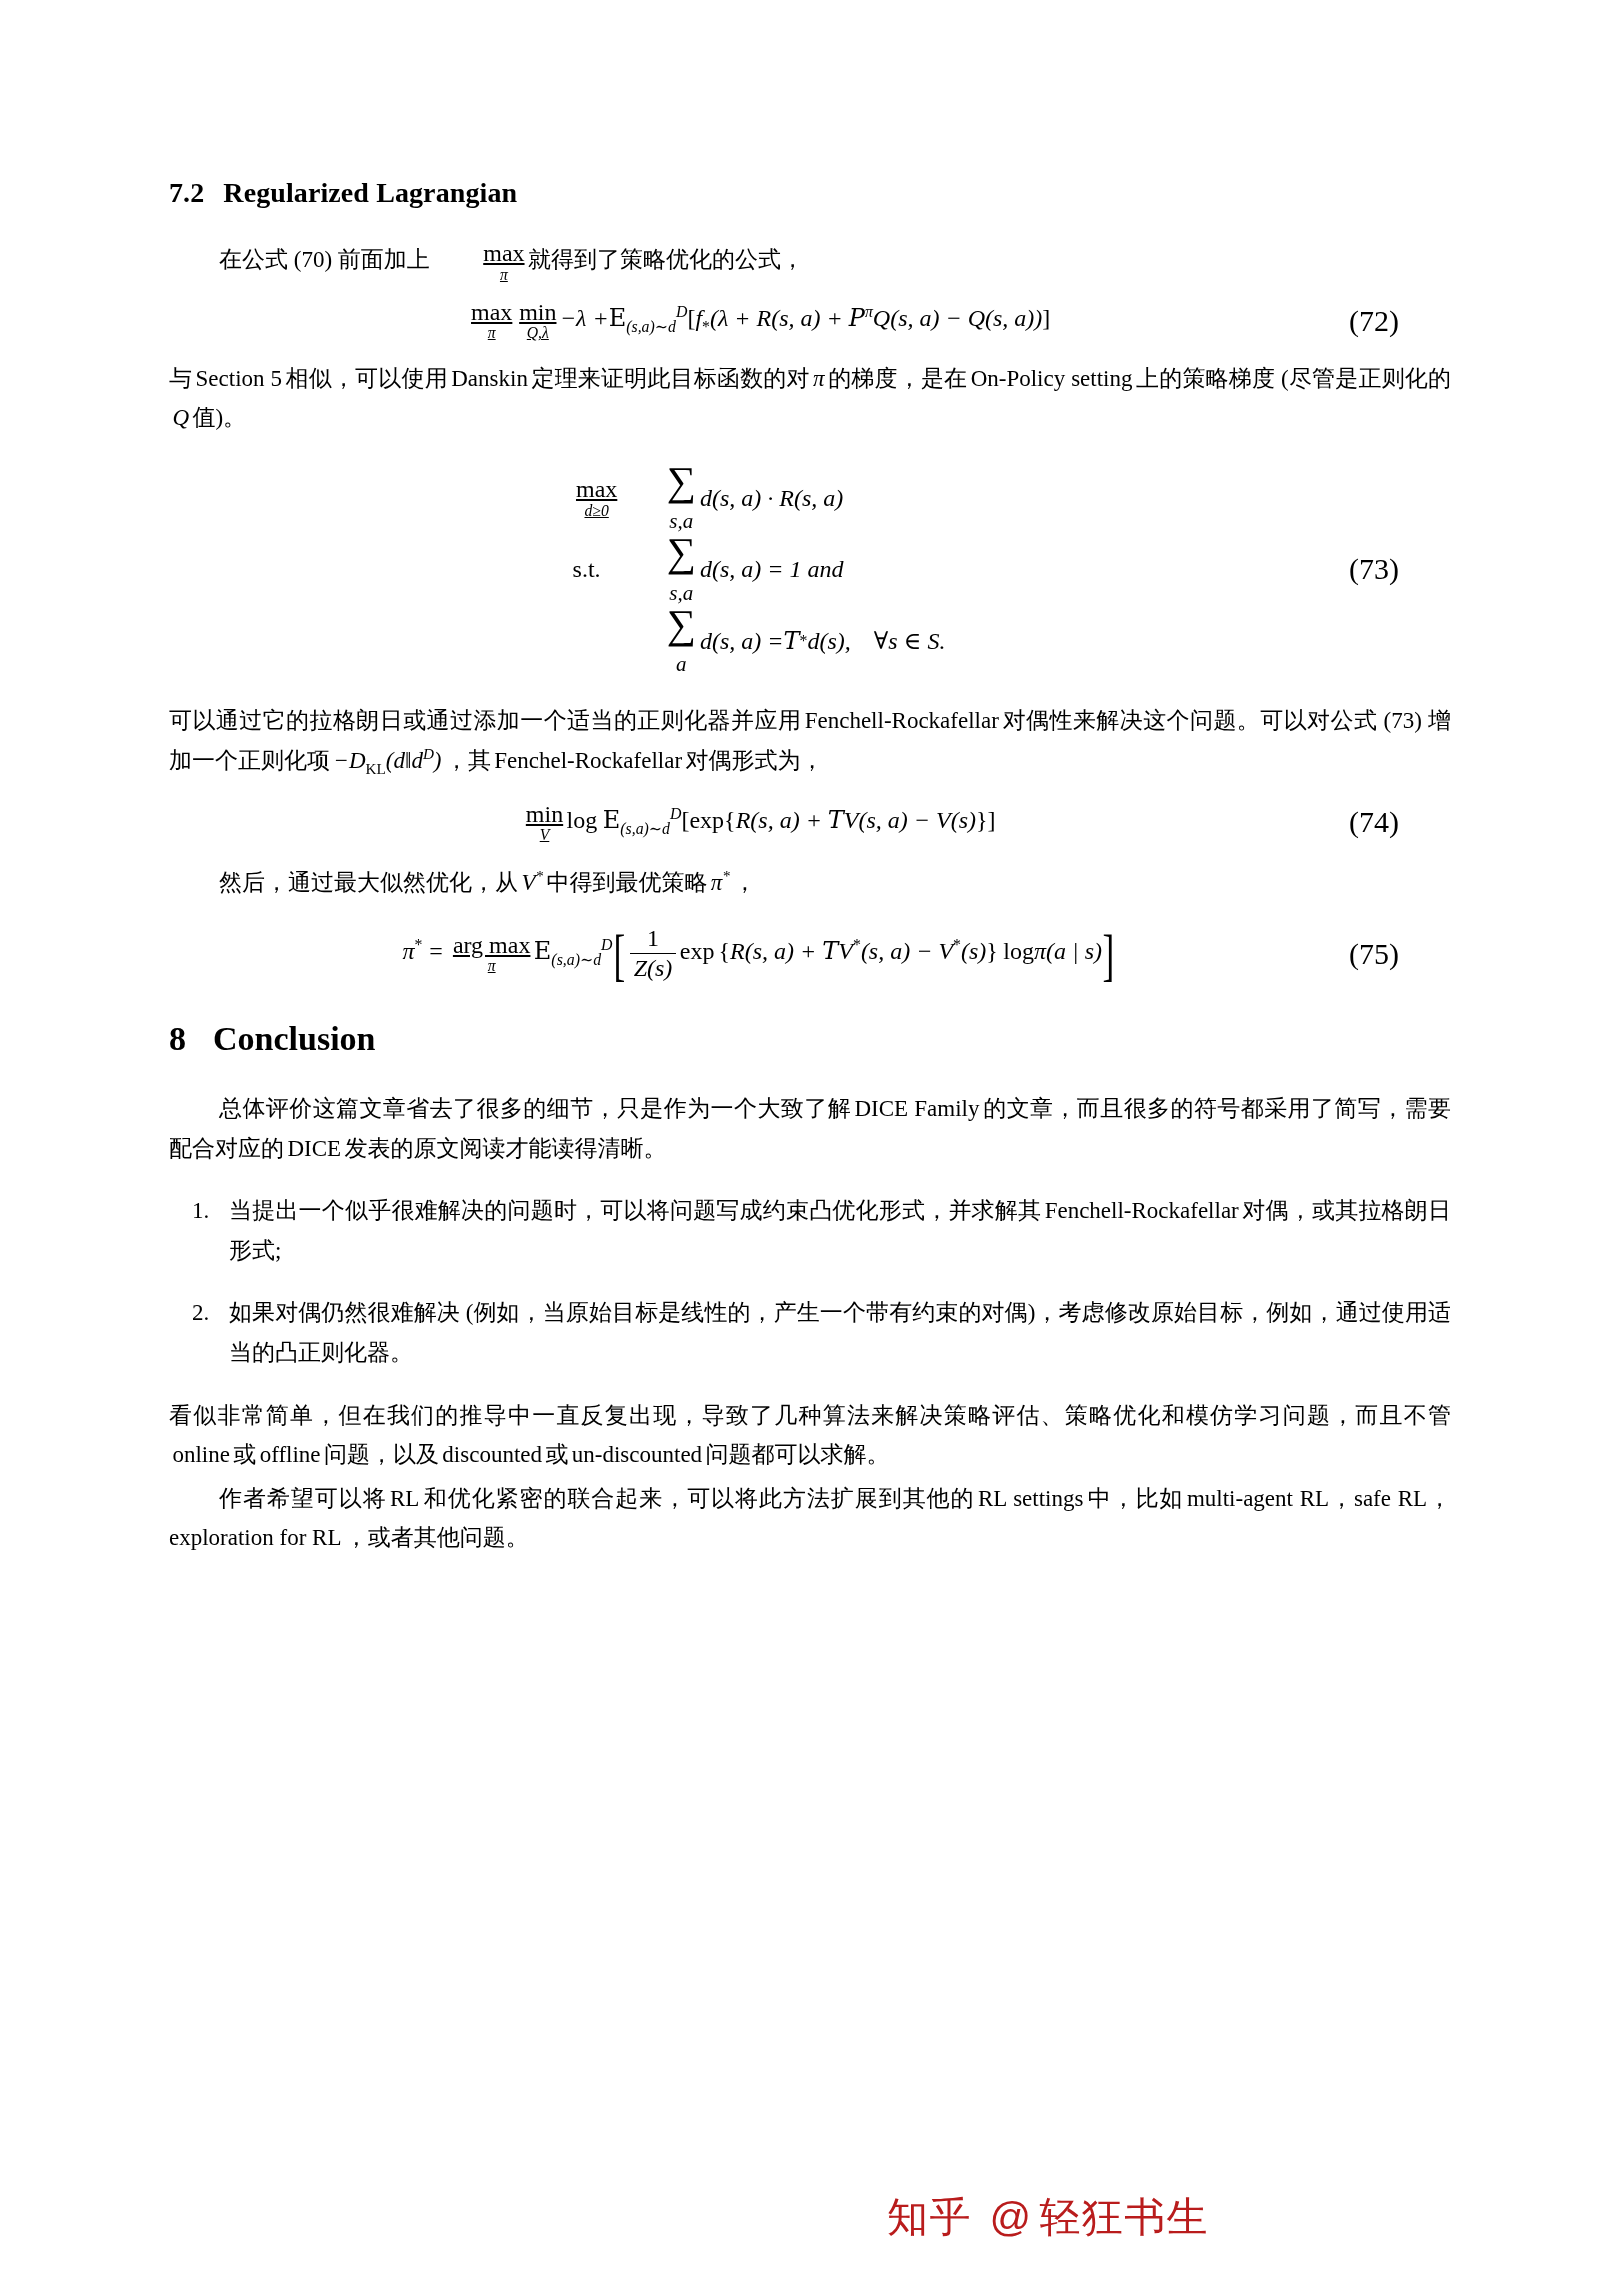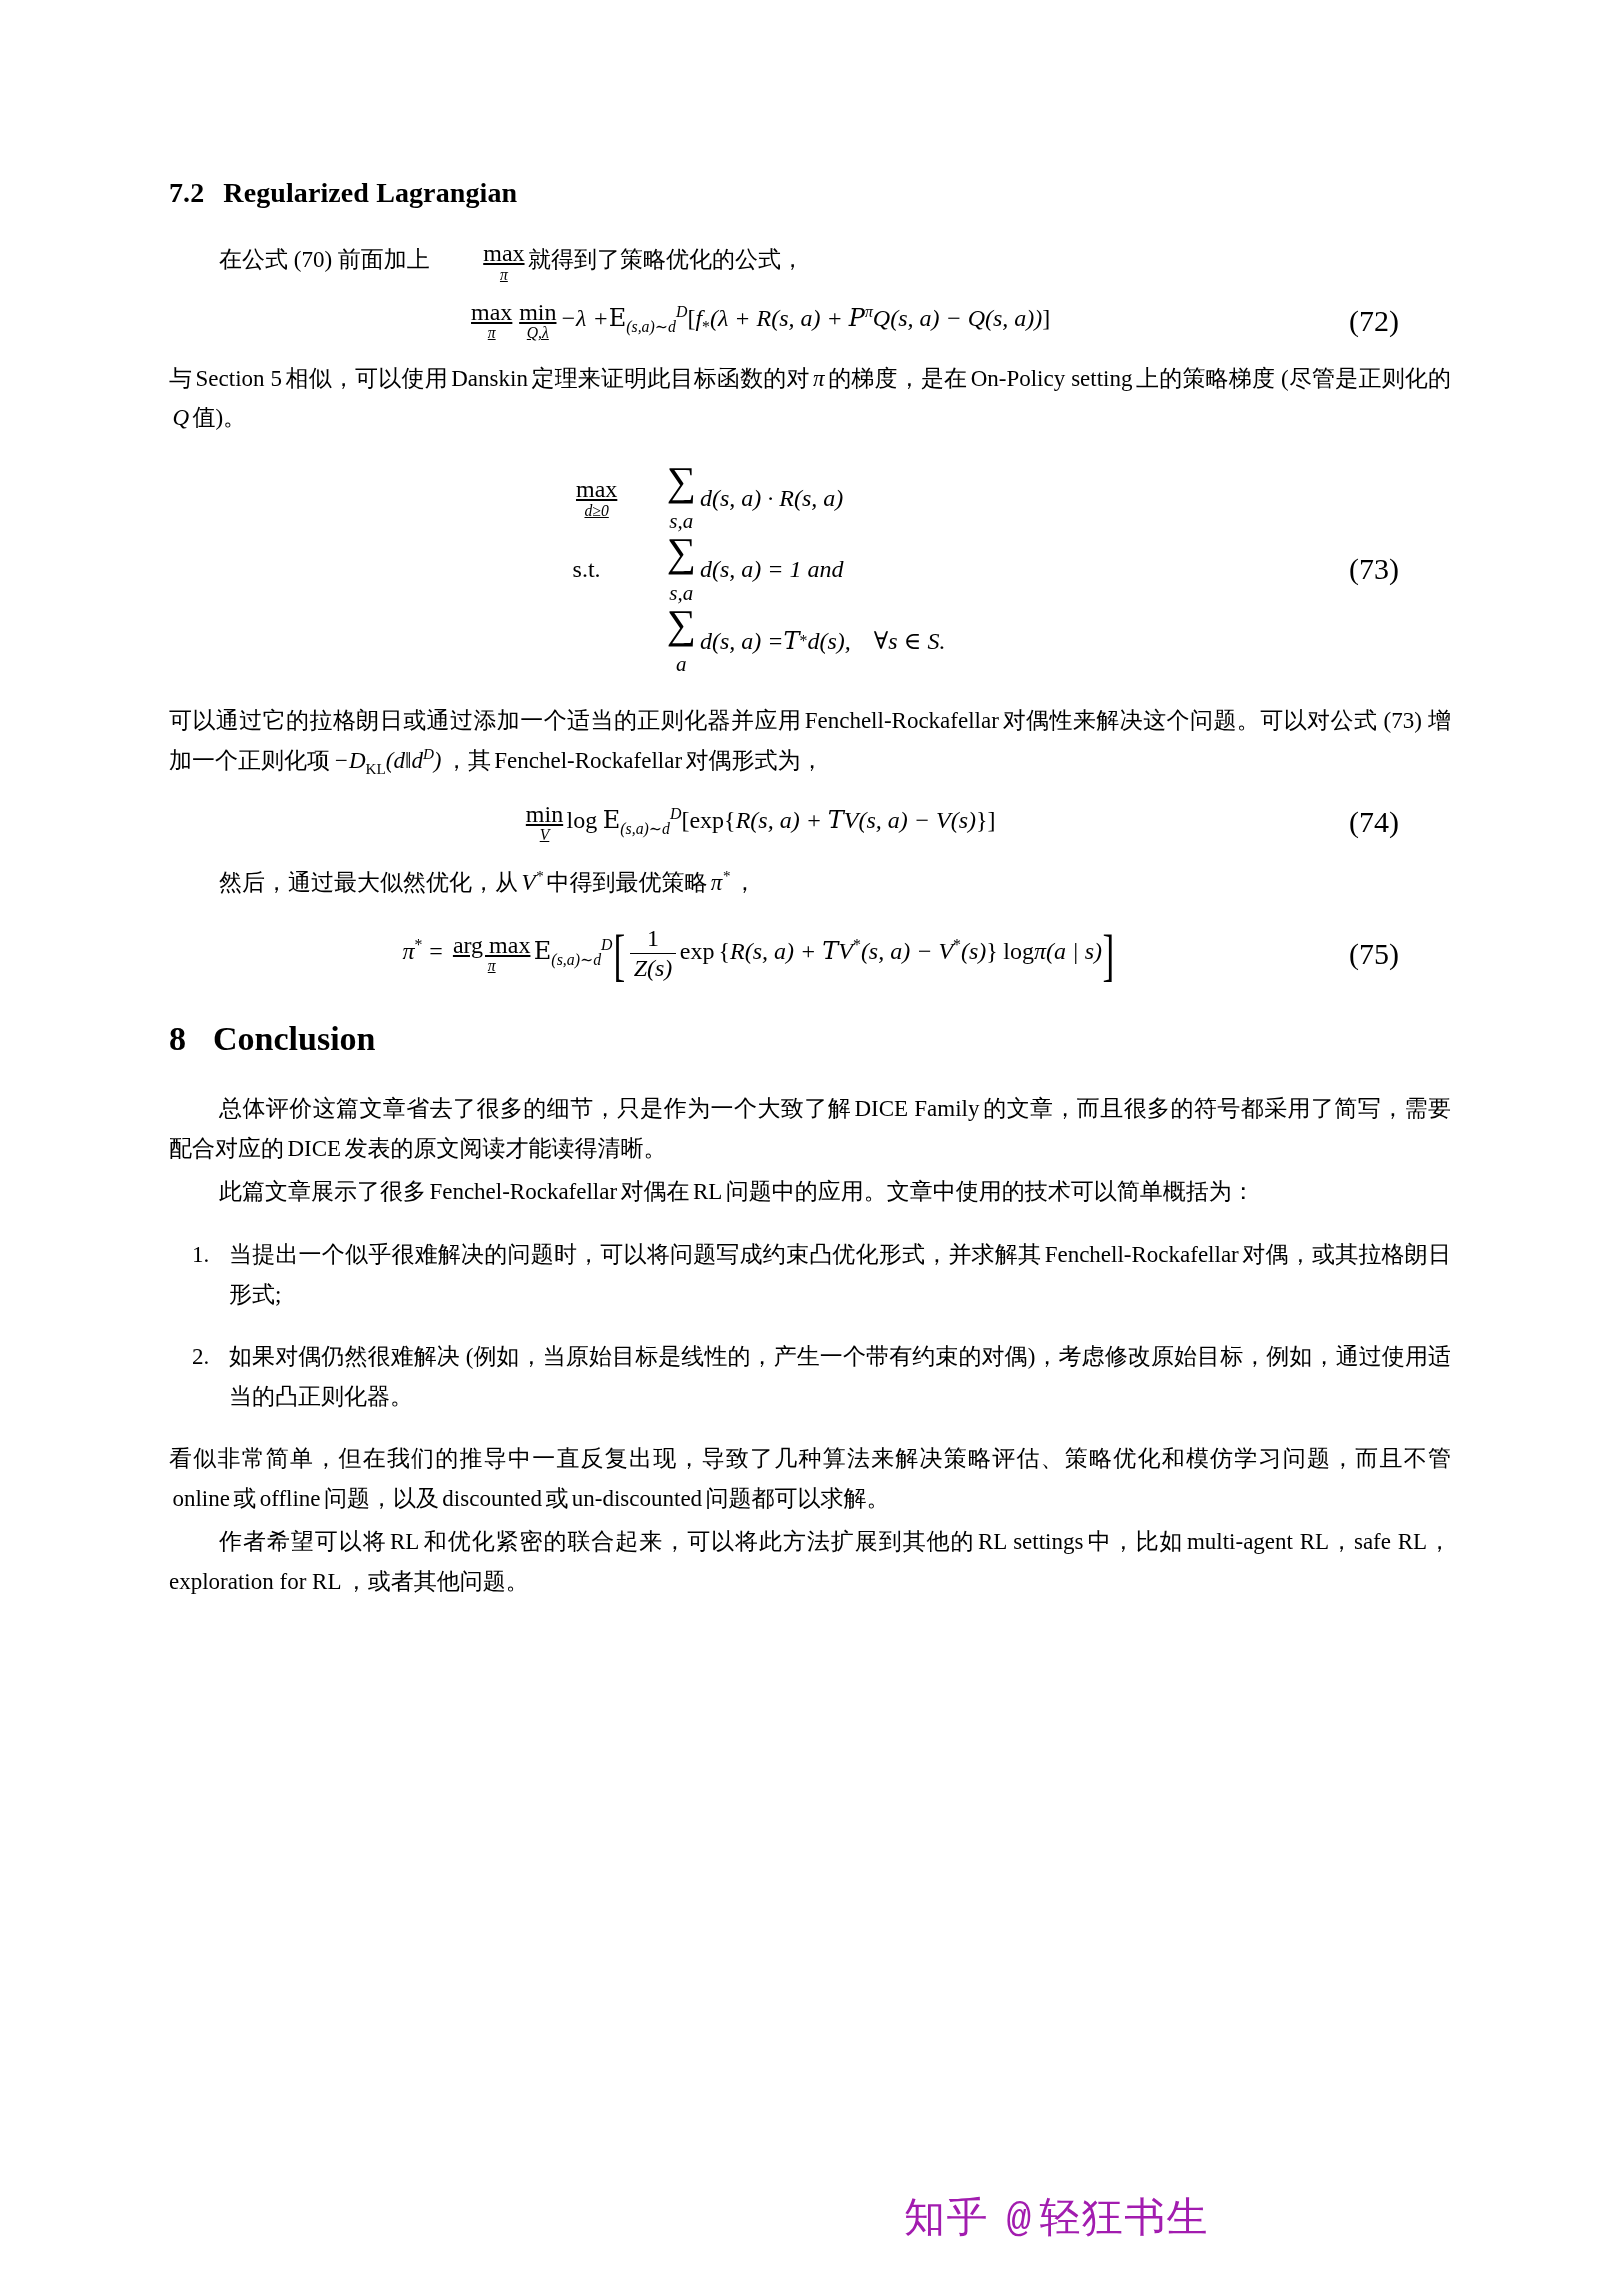--- a/index.html
+++ b/index.html
@@ -189,22 +189,22 @@
     top: 2006px;
     width: 1623px;
     text-align: center;
     font-size: 22.5px;
   }
   .watermark {
     position: absolute;
     right: 86px;
     top: 2190px;
     font-size: 41px;
-    color: #a21caf;
-    font-family: Liberation Mono, monospace;
+    color: #b91c1c;
+    font-family: Liberation Sans, sans-serif;
     letter-spacing: 1.4px;
     white-space: nowrap;
   }
   .watermark .wm-at { margin: 0 6.8px 0 17.7px; }
 </style>
 </head>
 <body>
 
 <div class="page">
   <div class="content">
@@ -315,23 +315,20 @@
     </div>
 
     <h1 class="sec-main">
       <span class="num">8</span><span>Conclusion</span>
     </h1>
 
     <p class="para indent">
       <span>总体评价这篇文章省去了很多的细节，只是作为一个大致了解</span><span class="lat">DICE Family</span><span>的文章，而且很多的符号都采用了简写，需要配合对应的</span><span class="lat">DICE</span><span>发表的原文阅读才能读得清晰。</span>
     </p>
 
-    <p class="para indent">
-      <span>此篇文章展示了很多</span><span class="lat">Fenchel-Rockafellar</span><span>对偶在</span><span class="lat">RL</span><span>问题中的应用。文章中使用的技术可以简单概括为：</span>
-    </p>
 
     <ol class="conclist">
       <li>
         <span>当提出一个似乎很难解决的问题时，可以将问题写成约束凸优化形式，并求解其</span><span class="lat">Fenchell-Rockafellar</span><span>对偶，或其拉格朗日形式;</span>
       </li>
       <li>
         <span>如果对偶仍然很难解决 (例如，当原始目标是线性的，产生一个带有约束的对偶)，考虑修改原始目标，例如，通过使用适当的凸正则化器。</span>
       </li>
     </ol>
 

